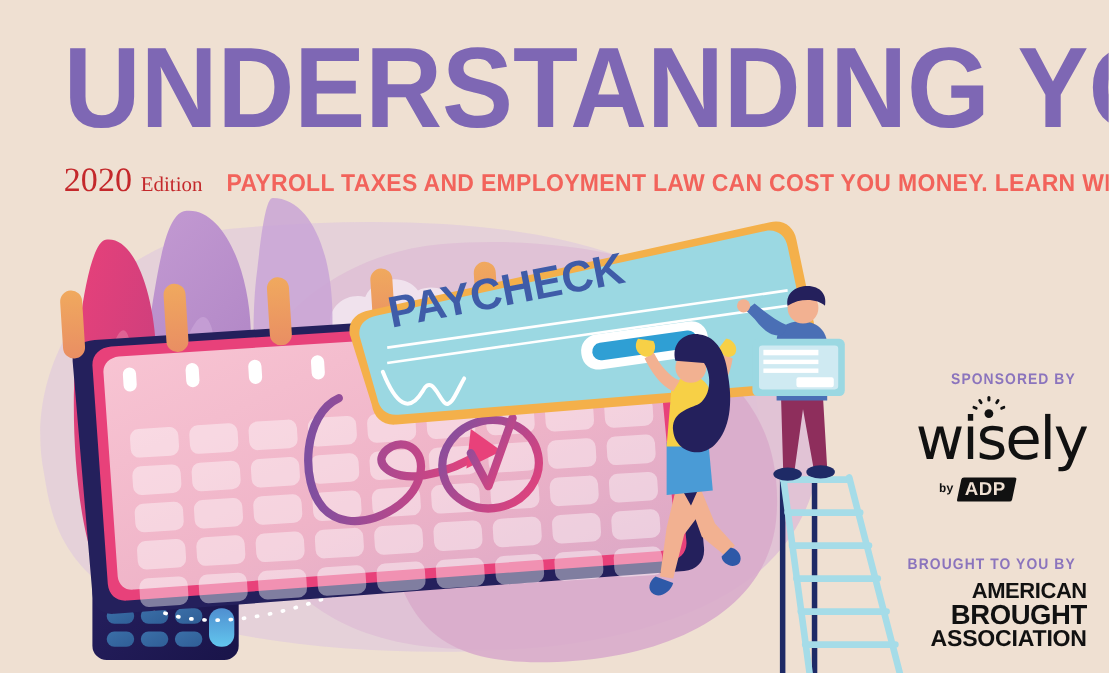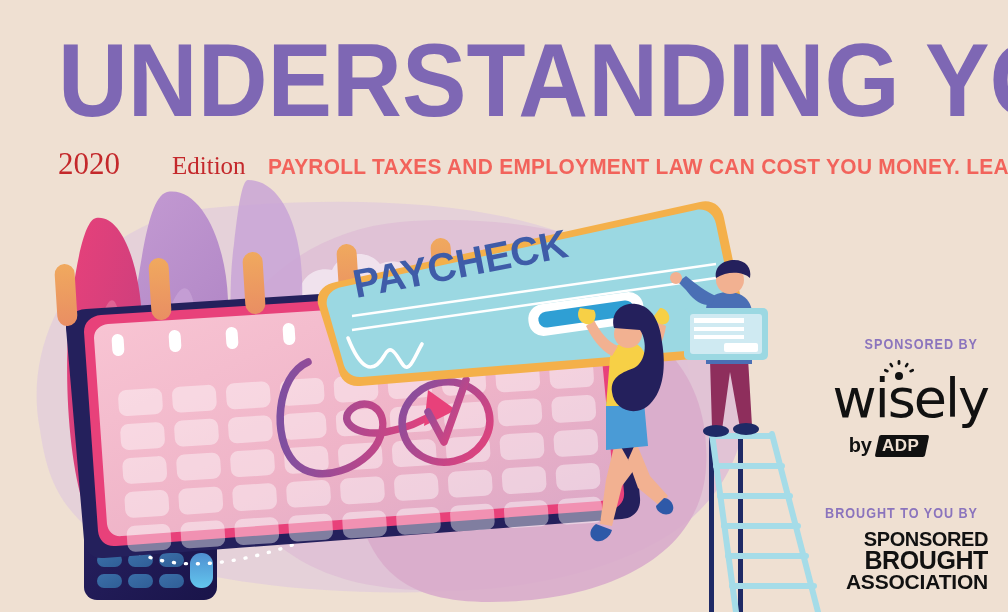--- a/index.html
+++ b/index.html
@@ -43,23 +43,22 @@
     color:#C4282B;
     font-family:"Liberation Serif", serif;
     font-weight:normal;
     font-size:31px;
     line-height:31px;
     text-align:center;
   }
   .edition {
     color:#C4282B;
     font-family:"Liberation Serif", serif;
-    font-size:25px;
+    font-size:19px;
     line-height:21px;
-    margin-left:44px;
   }
   .tagline {
     color:#F2635B;
     font-family:"Liberation Sans Narrow","Liberation Sans",sans-serif;
     font-weight:bold;
     font-size:22px;
     line-height:22px;
     letter-spacing:0.3px;
     margin-left:14px;
     transform:scaleX(0.95);
@@ -87,21 +86,21 @@
     font-weight:normal;
     font-size:54px;
     line-height:54px;
     letter-spacing:-2px;
   }
   .sunburst { position:absolute; left:96px; top:-12px; width:30px; height:22px; }
   .byadp {
     margin-top:4px;
     display:flex; align-items:center; justify-content:center; gap:5px;
   }
-  .by { color:#111; font-family:Liberation Sans, sans-serif; font-weight:bold; font-size:20px;}
+  .by { color:#111; font-family:Liberation Mono, monospace; font-weight:bold; font-size:11px;}
   .adp-badge {
     background:#111; color:#EFE0D2;
     font-family:"Liberation Sans Narrow","Liberation Sans",sans-serif;
     font-weight:bold; font-size:17px;
     padding:1px 8px 1px 5px;
     transform:skewX(-12deg);
     border-radius:2px;
     letter-spacing:0.5px;
   }
   .adp-badge span { display:inline-block; transform:skewX(12deg); }
@@ -437,20 +436,20 @@
     <div class="byadp">
       <span class="by">by</span>
       <span class="adp-badge">
         <span>ADP</span>
       </span>
     </div>
 
     <div class="brought">
       <div class="kicker">BROUGHT TO YOU BY</div>
       <div class="apa">
-        <div class="l1">SPONSORED</div>
+        <div class="l1">AMERICAN</div>
         <div class="l2">BROUGHT</div>
         <div class="l3">ASSOCIATION</div>
       </div>
     </div>
   </div>
 
 </div>
 
 </body></html>

